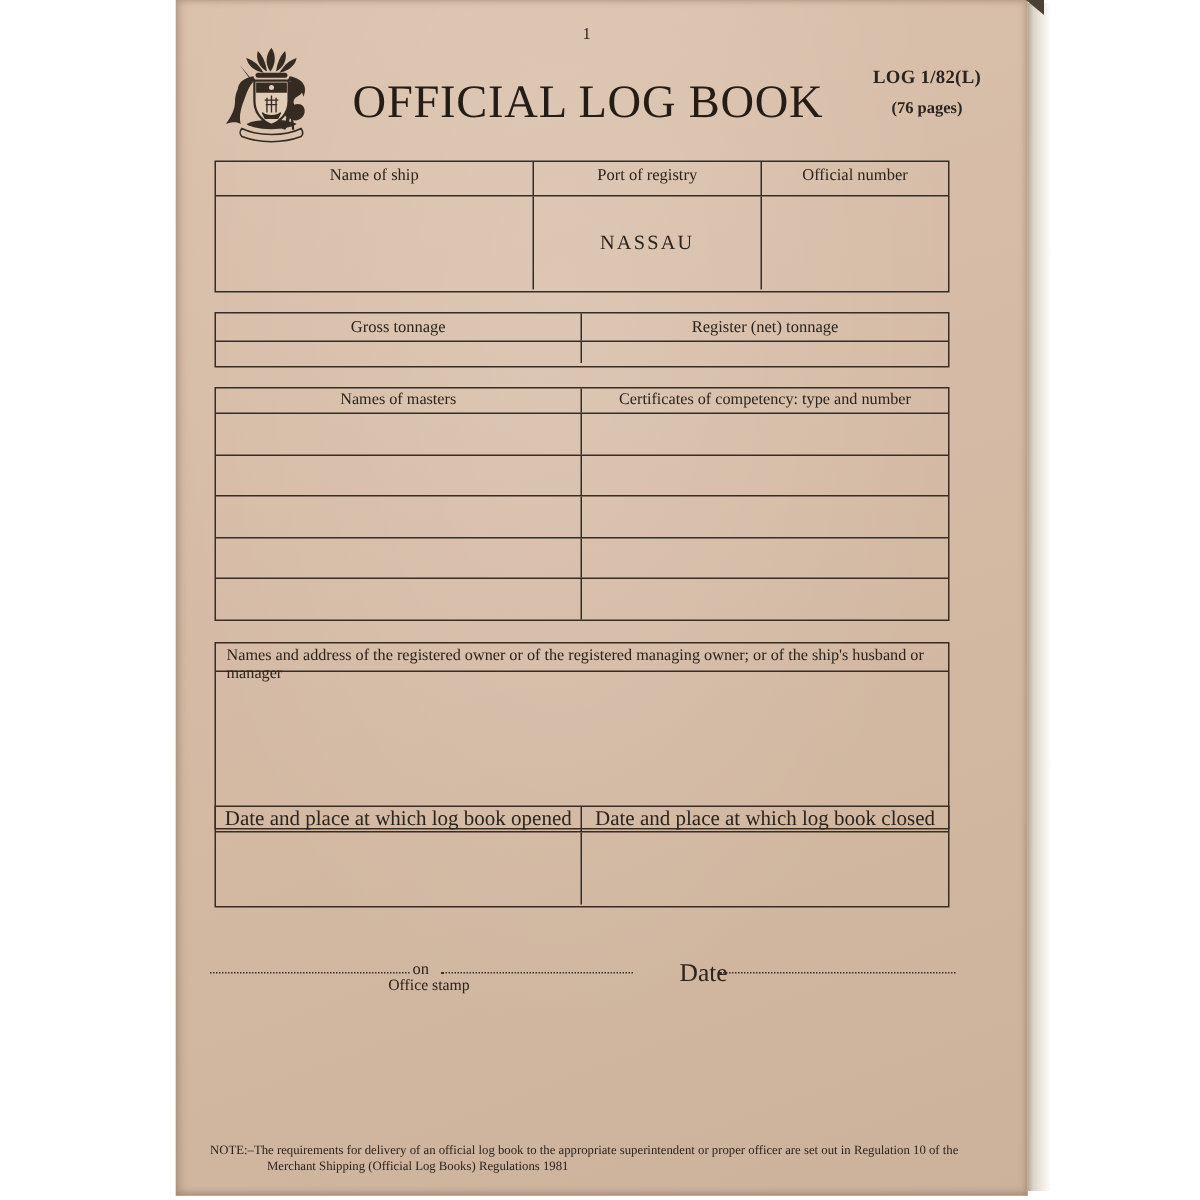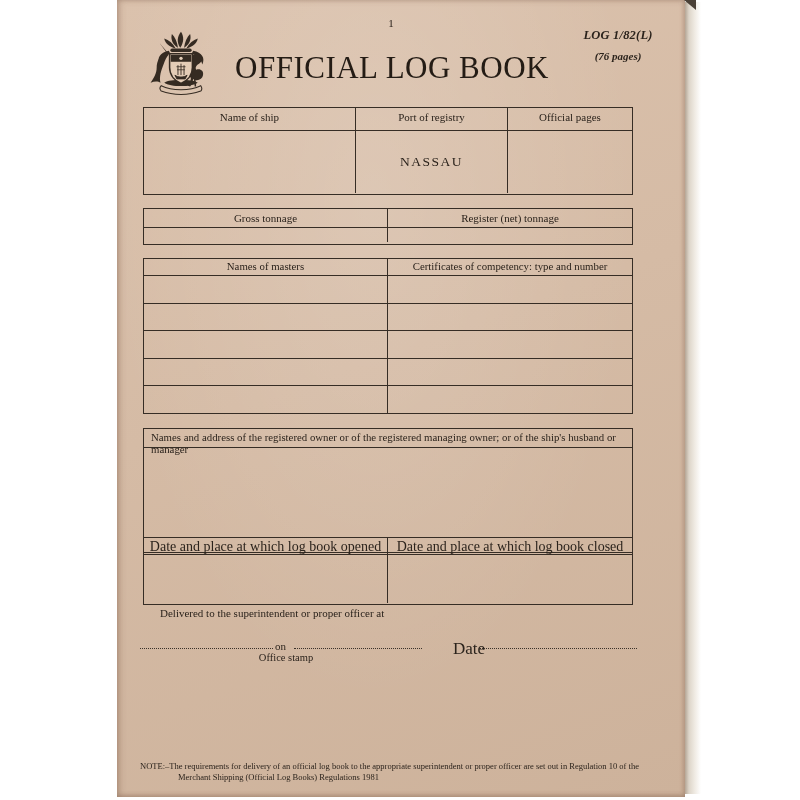--- a/index.html
+++ b/index.html
@@ -16,22 +16,22 @@
                       inset 0 -2px 4px rgba(110,80,60,.18); }
 
   .page-stack { position:absolute; left:685px; top:2px; width:16px; height:792px;
                 background:linear-gradient(90deg,#b4a696 0%, #ddd5c9 25%, #efeae2 60%, #ffffff 100%); }
   .corner-mark { position:absolute; left:684px; top:0; width:12px; height:10px;
                  background:#4a4036; clip-path:polygon(0 0,100% 0,100% 100%); }
 
   .page-number { position:absolute; left:262px; top:17px; width:24px; text-align:center;
                  font-size:11px; }
 
-  .doc-ref { position:absolute; left:445px; top:28px; width:112px; text-align:center;
-             font-weight:bold;font-style:italic; }
+  .doc-ref { position:absolute; left:445px; top:44px; width:112px; text-align:center;
+             font-weight:bold; }
   .doc-ref .ref-line { font-size:12.5px; letter-spacing:.2px; }
   .doc-ref .pages-line { font-size:11px; margin-top:7px; }
 
   .crest { position:absolute; left:24px; top:31px; width:80px; height:76px; }
 
   .title { position:absolute; left:95px; top:50px; width:360px; text-align:center;
            font-size:31px; font-weight:normal; letter-spacing:.5px; color:#241c15; }
 
   
   .tbl { position:absolute; left:26px; width:490px; border:1.6px solid #362d25; }
@@ -130,21 +130,21 @@
         <path d="M24 72 C38 79 62 79 76 72 C78 75 78 77 76 79 C60 85 40 85 24 79 C22 77 22 74 24 72Z" fill="none" stroke="#352b22" stroke-width="1.4"></path>
       </svg>
     </div>
 
     <div class="title">OFFICIAL LOG BOOK</div>
 
     <div class="tbl t-ship">
       <div class="hdr-row">
         <div class="cell c1 vline">Name of ship</div>
         <div class="cell c2 vline">Port of registry</div>
-        <div class="cell c3">Official pages</div>
+        <div class="cell c3">Official number</div>
       </div>
       <div class="body-row">
         <div class="c1 vline" style="height:100%;"></div>
         <div class="c2 vline" style="height:100%; display:flex; align-items:center; justify-content:center;">
           <span class="nassau">NASSAU</span>
         </div>
         <div class="c3" style="height:100%;"></div>
       </div>
     </div>
 
@@ -197,21 +197,20 @@
       <div class="hdr-row">
         <div class="cell half vline">Date and place at which log book opened</div>
         <div class="cell half">Date and place at which log book closed</div>
       </div>
       <div class="body-row">
         <div class="half vline"></div>
         <div class="half"></div>
       </div>
     </div>
 
-    <div class="delivered">Delivered to the superintendent or proper officer at</div>
 
     <div class="dotline dl-1"></div>
     <div class="on-label">on</div>
     <div class="dotline dl-2"></div>
     <div class="date-label">Date</div>
     <div class="dotline dl-3"></div>
     <div class="office-stamp">Office stamp</div>
 
     <div class="footnote">
       <div class="fn1">NOTE:–The requirements for delivery of an official log book to the appropriate superintendent or proper officer are set out in Regulation 10 of the</div>

